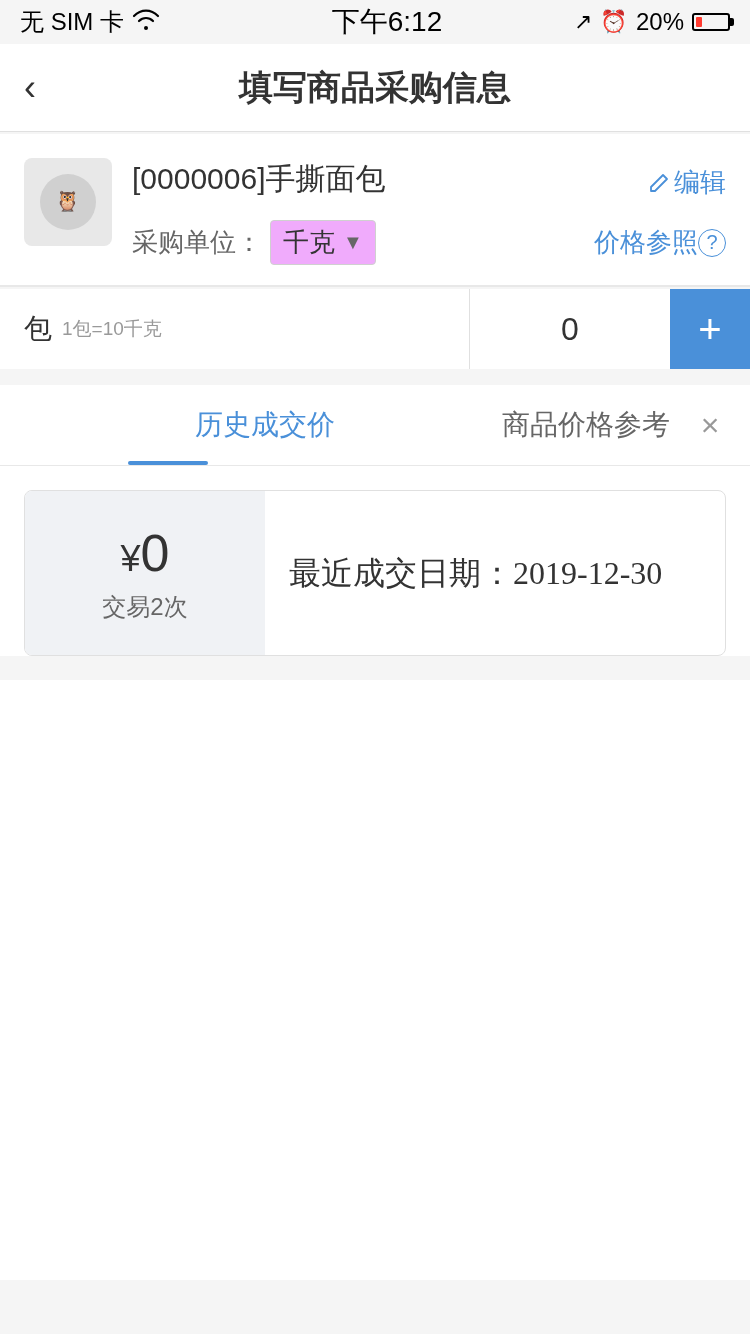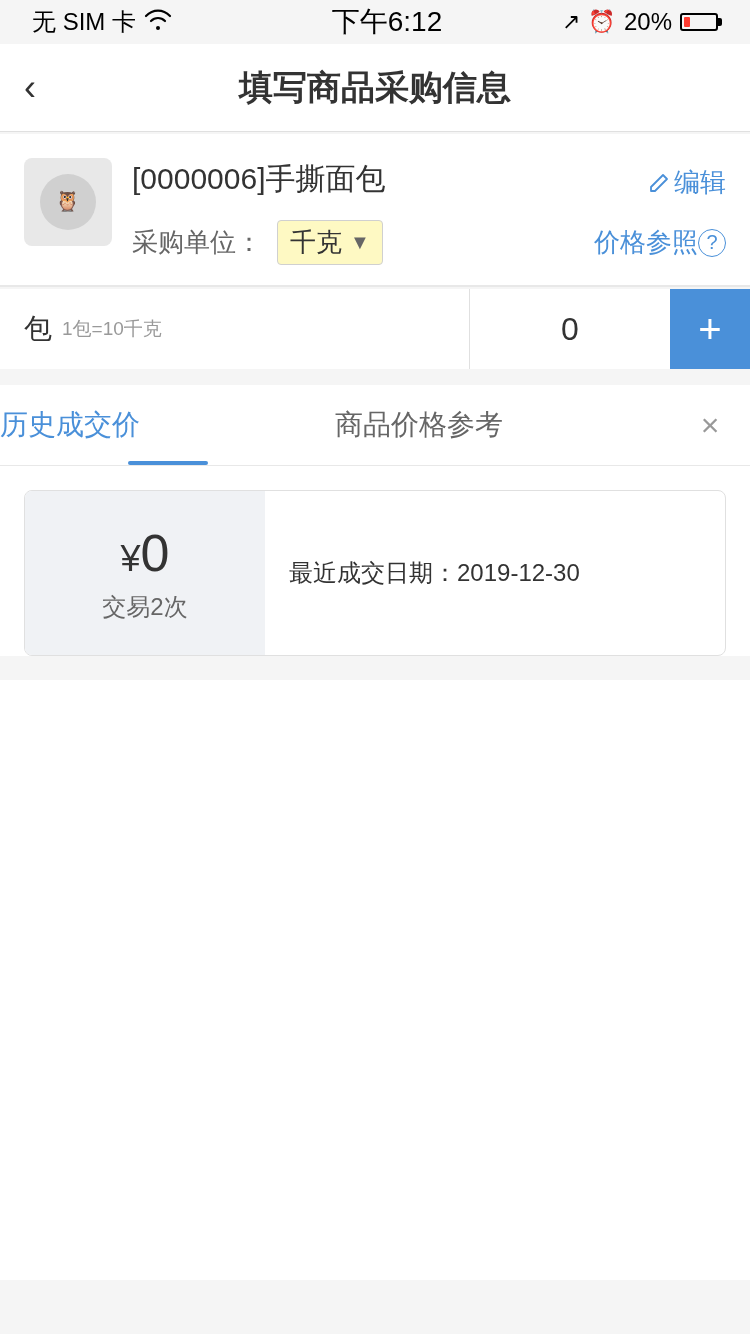--- a/index.html
+++ b/index.html
@@ -13,21 +13,21 @@
     }
 
     
     .status-bar {
       width: 100%;
       height: 44px;
       background: #f5f5f5;
       display: flex;
       align-items: center;
       justify-content: space-between;
-      padding: 0 32px;
+      padding: 0 20px;
       font-size: 26px;
       color: #000;
     }
     .status-bar-left {
       display: flex;
       align-items: center;
       gap: 8px;
       font-size: 24px;
     }
     .status-bar-center {
@@ -158,21 +158,21 @@
       color: #666;
     }
     .unit-selector {
       display: flex;
       align-items: center;
       border: 1px solid #d0d0d0;
       border-radius: 4px;
       padding: 4px 12px;
       font-size: 26px;
       color: #333;
-      background: #fef9c3;
+      background: #f0abfc;
       gap: 8px;
     }
     .unit-arrow {
       font-size: 20px;
       color: #666;
     }
     .price-ref-btn {
       display: flex;
       align-items: center;
       color: #4a90d9;
@@ -241,21 +241,21 @@
       display: flex;
       align-items: center;
       border-bottom: 1px solid #e8e8e8;
       position: relative;
     }
     .tab-item {
       flex: 1;
       height: 80px;
       display: flex;
       flex-direction: column;
-      align-items: flex-start;
+      align-items: flex-end;
       justify-content: center;
       font-size: 28px;
       cursor: pointer;
       position: relative;
     }
     .tab-item.active {
       color: #4a90d9;
     }
     .tab-item.inactive {
       color: #666;
@@ -318,23 +318,24 @@
     }
     .history-details {
       flex: 1;
       padding: 28px 24px;
       display: flex;
       flex-direction: column;
       gap: 12px;
       justify-content: center;
     }
     .detail-row {
-      font-size: 24px;
+      font-size: 32px;
       color: #333;
       line-height: 1.5;
+      font-family: Liberation Serif, serif;
     }
 
     
     .separator {
       height: 2px;
       background: #e8e8e8;
     }
 
     
     .bottom-area {
@@ -387,21 +388,21 @@
     <div class="product-header">
       <span class="product-name">[0000006]手撕面包</span>
       <span class="edit-btn">
         <svg width="22" height="22" viewBox="0 0 22 22" fill="none">
           <path d="M15 3l4 4L7 19H3v-4L15 3z" stroke="#4a90d9" stroke-width="1.8" fill="none" stroke-linejoin="round"></path>
         </svg>
         <span>编辑</span>
       </span>
     </div>
     <div class="product-unit-row">
-      <div style="display:flex;align-items:center;gap:15px;">
+      <div style="display:flex;align-items:center;gap:8px;">
         <span class="unit-label">采购单位：</span>
         <span class="unit-selector">
           <span>千克</span>
           <span class="unit-arrow">▼</span>
         </span>
       </div>
       <div class="price-ref-btn">
         <span>价格参照</span>
         <span style="width:28px;height:28px;border:1.5px solid #4a90d9;border-radius:50%;display:inline-flex;align-items:center;justify-content:center;font-size:20px;color:#4a90d9;">?</span>
       </div>

